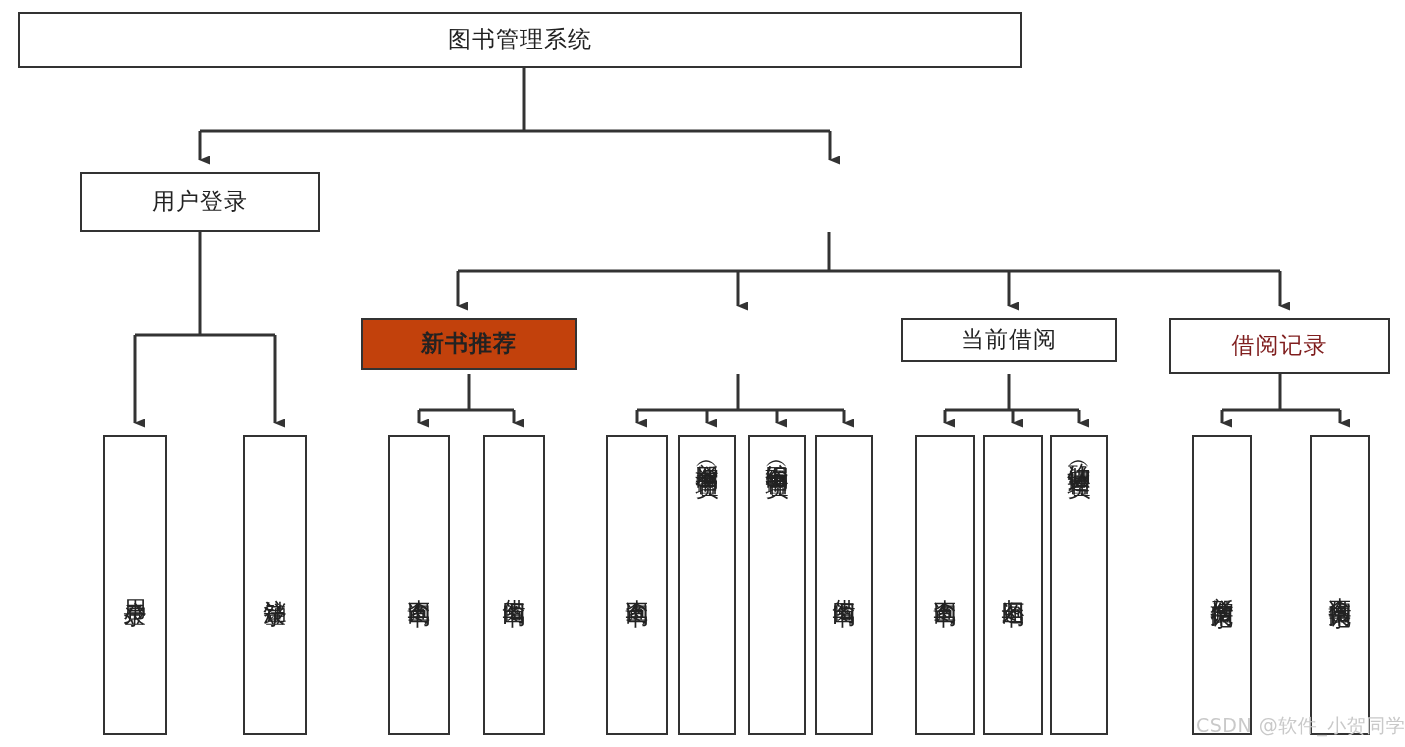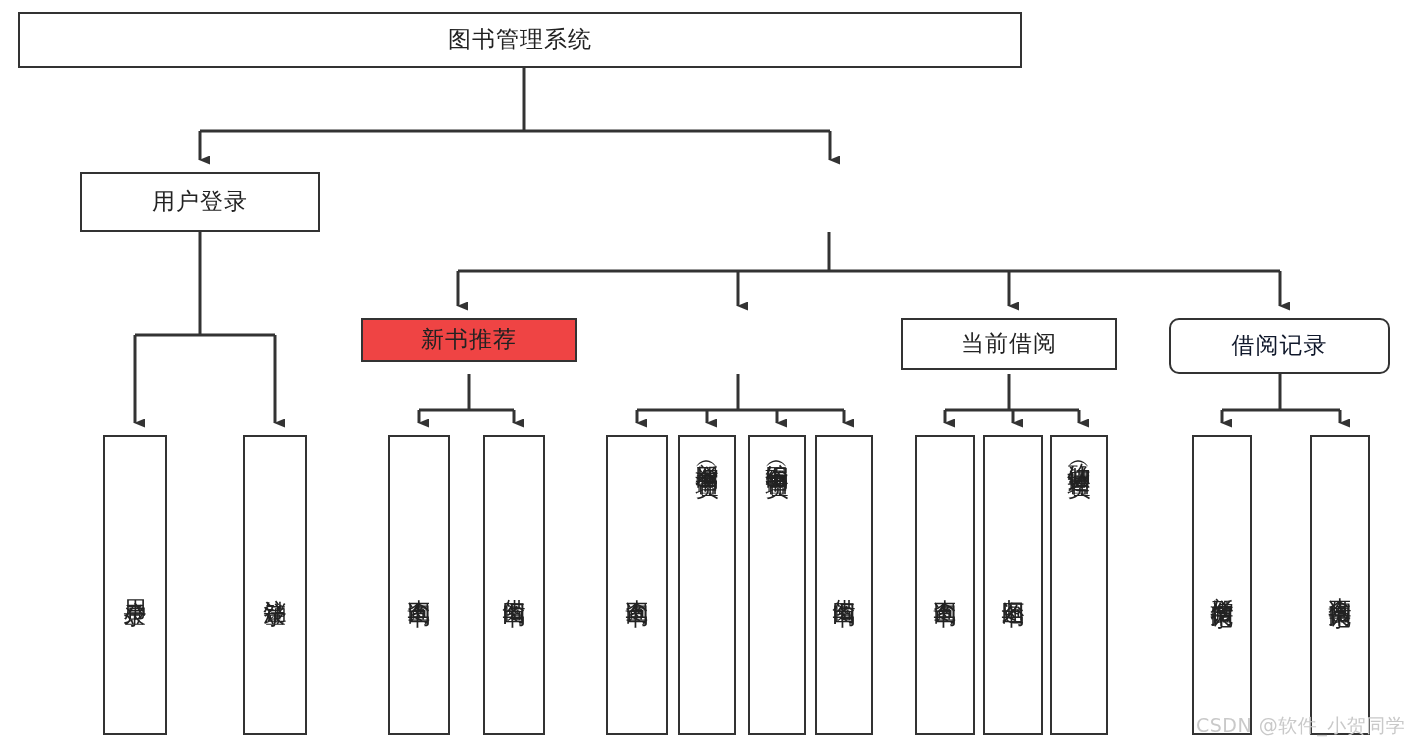--- a/index.html
+++ b/index.html
@@ -122,27 +122,27 @@
   </svg>
 
   <div class="node h" style="left: 18px; top: 12px; width: 1004px; height: 56px; border-color: rgb(51, 51, 51); background: rgb(255, 255, 255); color: rgb(34, 34, 34);">
     <span class="label">图书管理系统</span>
   </div>
 
   <div class="node h" style="left: 80px; top: 172px; width: 240px; height: 60px; border-color: rgb(51, 51, 51); background: rgb(255, 255, 255); color: rgb(34, 34, 34);">
     <span class="label">用户登录</span>
   </div>
 
-  <div class="node h" style="left: 361px; top: 318px; width: 216px; height: 44px; border-color: rgb(51, 51, 51); background: #ef4444; color: rgb(34, 34, 34);">
+  <div class="node h" style="left: 361px; top: 318px; width: 216px; height: 52px; border-color: rgb(51, 51, 51); background: #c2410c; color: rgb(34, 34, 34); font-weight: bold;">
     <span class="label">新书推荐</span>
   </div>
-  <div class="node h" style="left: 901px; top: 318px; width: 216px; height: 52px; border-color: rgb(51, 51, 51); background: rgb(255, 255, 255); color: rgb(34, 34, 34);">
+  <div class="node h" style="left: 901px; top: 318px; width: 216px; height: 44px; border-color: rgb(51, 51, 51); background: rgb(255, 255, 255); color: rgb(34, 34, 34);">
     <span class="label">当前借阅</span>
   </div>
-  <div class="node h" style="left: 1169px; top: 318px; width: 221px; height: 56px; border-color: rgb(51, 51, 51); background: rgb(255, 255, 255); color: #0f172a; border-radius: 10px;">
+  <div class="node h" style="left: 1169px; top: 318px; width: 221px; height: 56px; border-color: rgb(51, 51, 51); background: rgb(255, 255, 255); color: #7f1d1d;">
     <span class="label">借阅记录</span>
   </div>
 
   <div class="node v mid" style="left: 103px; top: 435px; width: 64px; height: 300px; border-color: rgb(51, 51, 51); background: rgb(255, 255, 255); color: rgb(34, 34, 34);">
     <span class="label">用户登录</span>
   </div>
   <div class="node v mid" style="left: 243px; top: 435px; width: 64px; height: 300px; border-color: rgb(51, 51, 51); background: rgb(255, 255, 255); color: rgb(34, 34, 34);">
     <span class="label">注销登录</span>
   </div>
   <div class="node v mid" style="left: 388px; top: 435px; width: 62px; height: 300px; border-color: rgb(51, 51, 51); background: rgb(255, 255, 255); color: rgb(34, 34, 34);">

